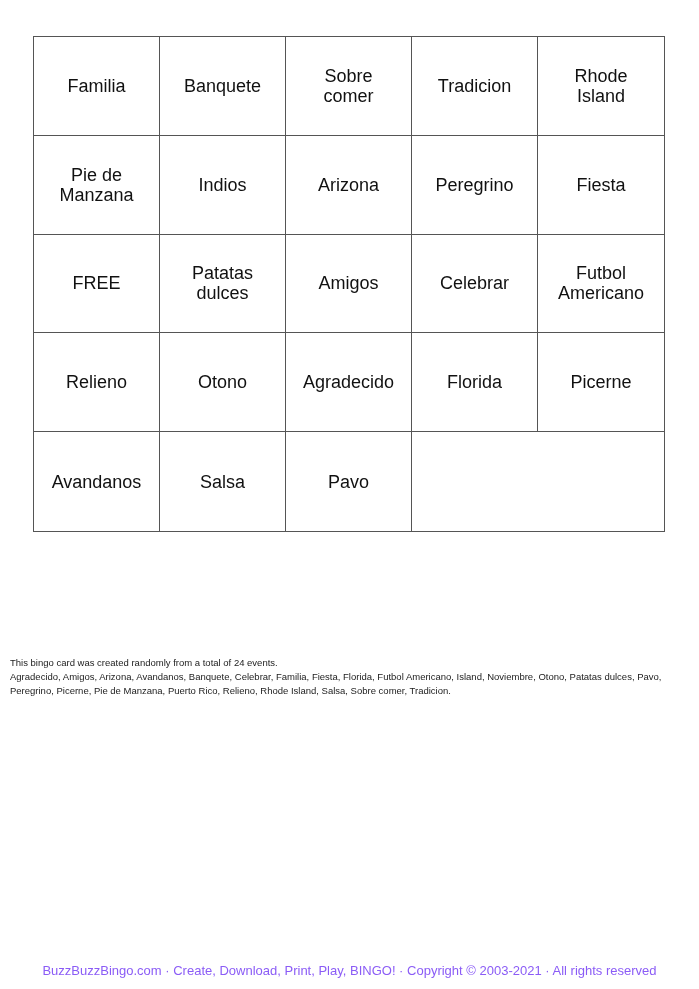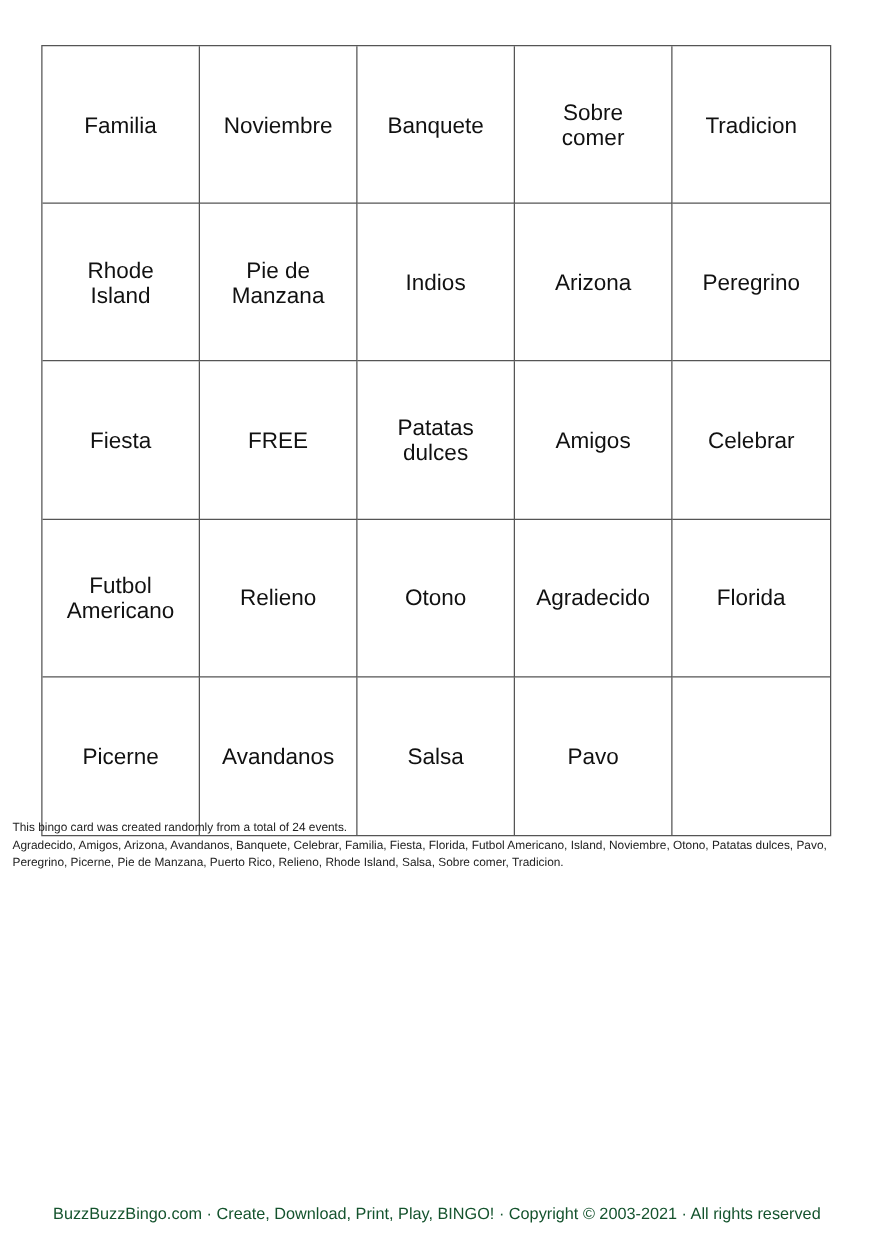--- a/index.html
+++ b/index.html
@@ -1,29 +1,28 @@
 <!DOCTYPE html>
 <html><head>
 <meta charset="utf-8">
 <style>
   html, body { margin:0; padding:0; background:#ffffff; }
   body { width:699px; height:989px; position:relative; font-family:"Liberation Sans", sans-serif; color:#111; overflow:hidden; }
-  .grid { position:absolute; left:33px; top:36px; width:632px; height:633px; display:grid; grid-template-columns:repeat(5,1fr); grid-template-rows:repeat(5,1fr); border:1px solid #555; box-sizing:border-box; }
+  .grid { position:absolute; left:33px; top:36px; width:632px; height:496px; display:grid; grid-template-columns:repeat(5,1fr); grid-template-rows:repeat(5,1fr); border:1px solid #555; box-sizing:border-box; }
   .cell { border-right:1px solid #555; border-bottom:1px solid #555; display:flex; align-items:center; justify-content:center; text-align:center; font-size:18px; line-height:20px; padding:0 6px; box-sizing:border-box; white-space:pre-line; }
   .cell:nth-child(5n) { border-right:none; }
   .cell:nth-child(n+21) { border-bottom:none; }
   .note { position:absolute; left:10px; top:656px; width:680px; font-size:9.5px; line-height:14px; color:#222; }
-  .footer { position:absolute; left:0; right:0; top:963px; text-align:center; font-size:13px; color:#14532d; }
+  .footer { position:absolute; left:0; right:0; top:963px; text-align:center; font-size:13px; color:#8b5cf6; }
 </style>
 </head>
 <body>
 
 <div class="grid">
   <div class="cell">Familia</div>
-  <div class="cell">Noviembre</div>
   <div class="cell">Banquete</div>
   <div class="cell">Sobre
 comer</div>
   <div class="cell">Tradicion</div>
   <div class="cell">Rhode
 Island</div>
   <div class="cell">Pie de
 Manzana</div>
   <div class="cell">Indios</div>
   <div class="cell">Arizona</div>

